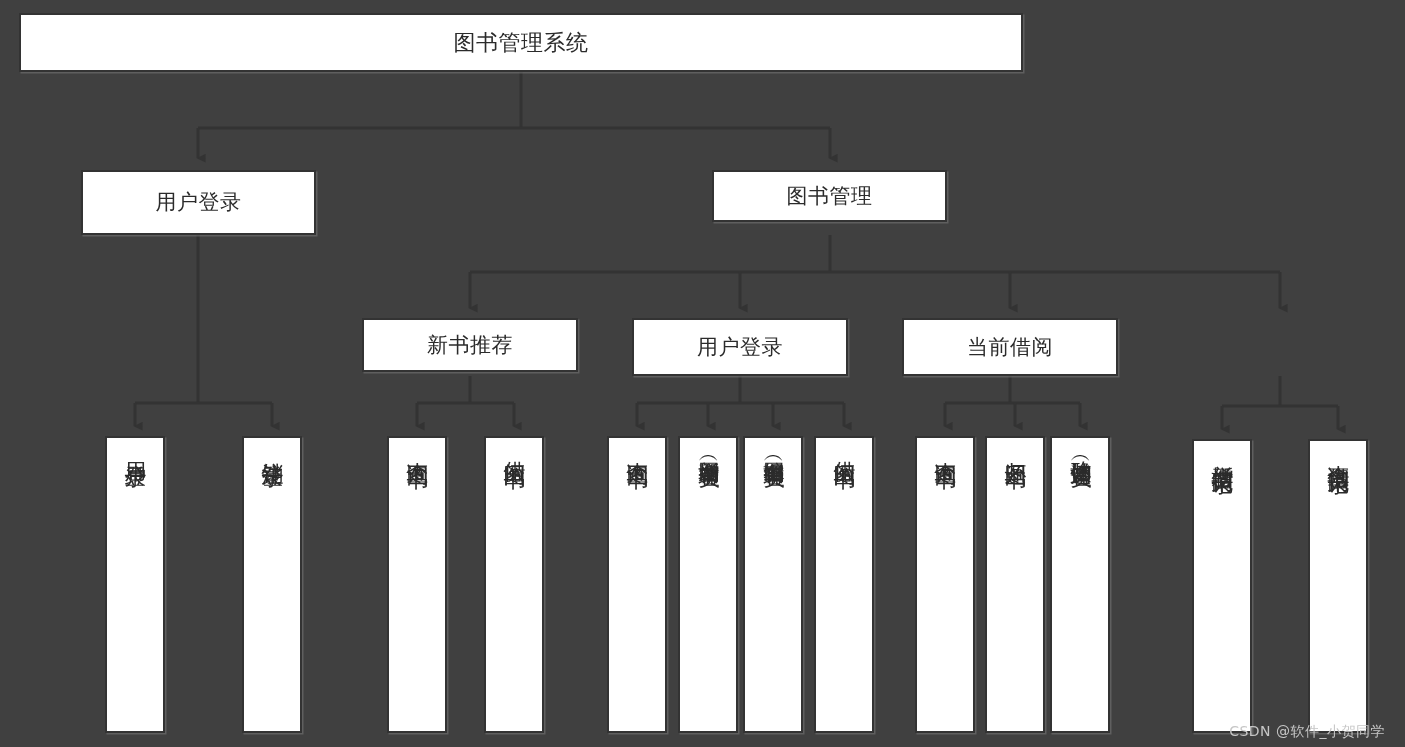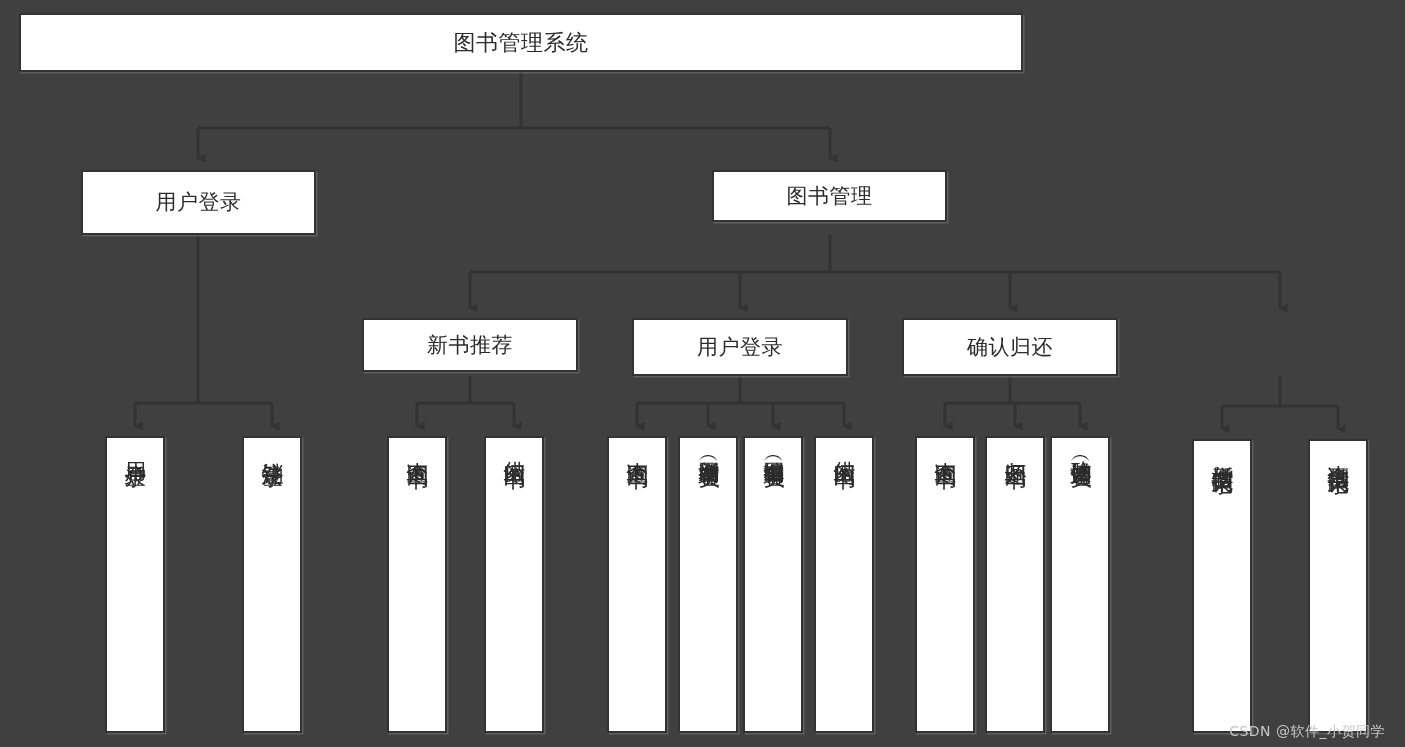--- a/index.html
+++ b/index.html
@@ -160,21 +160,21 @@
 
   <div class="node horizontal" style="left:362px; top:318px; width:216px; height:54px;">
     <span class="node-label">新书推荐</span>
   </div>
 
   <div class="node horizontal" style="left:632px; top:318px; width:216px; height:58px;">
     <span class="node-label">用户登录</span>
   </div>
 
   <div class="node horizontal" style="left:902px; top:318px; width:216px; height:58px;">
-    <span class="node-label">确认归还</span>
+    <span class="node-label">当前借阅</span>
   </div>
 
 
   <div class="node vertical" style="left:105px; top:436px; width:60px; height:297px;">
     <span class="node-label">用户登录</span>
   </div>
 
   <div class="node vertical" style="left:242px; top:436px; width:60px; height:297px;">
     <span class="node-label">注销登录</span>
   </div>

